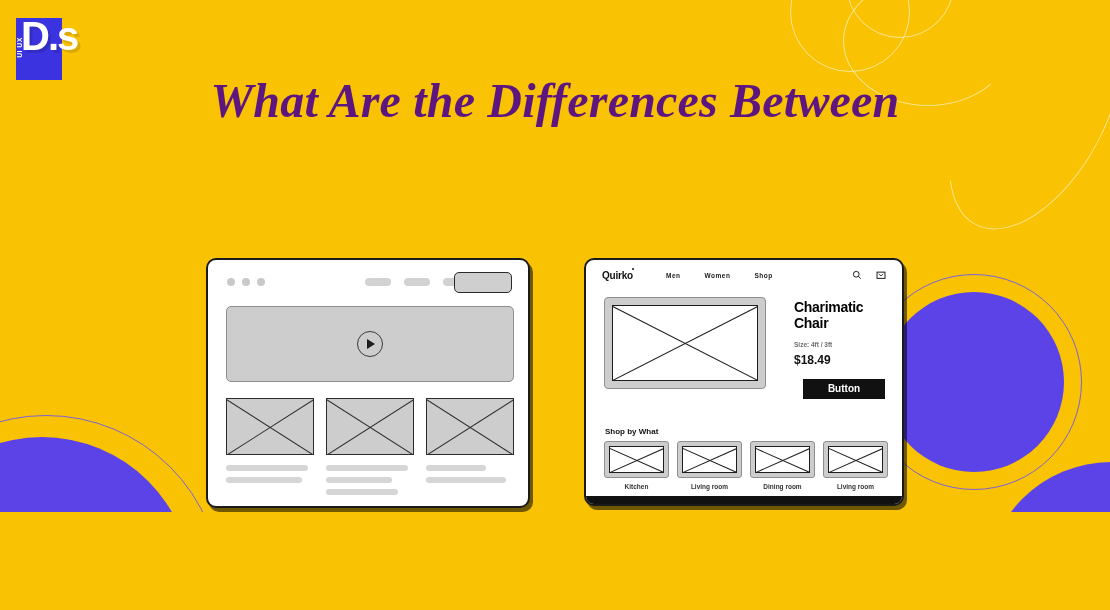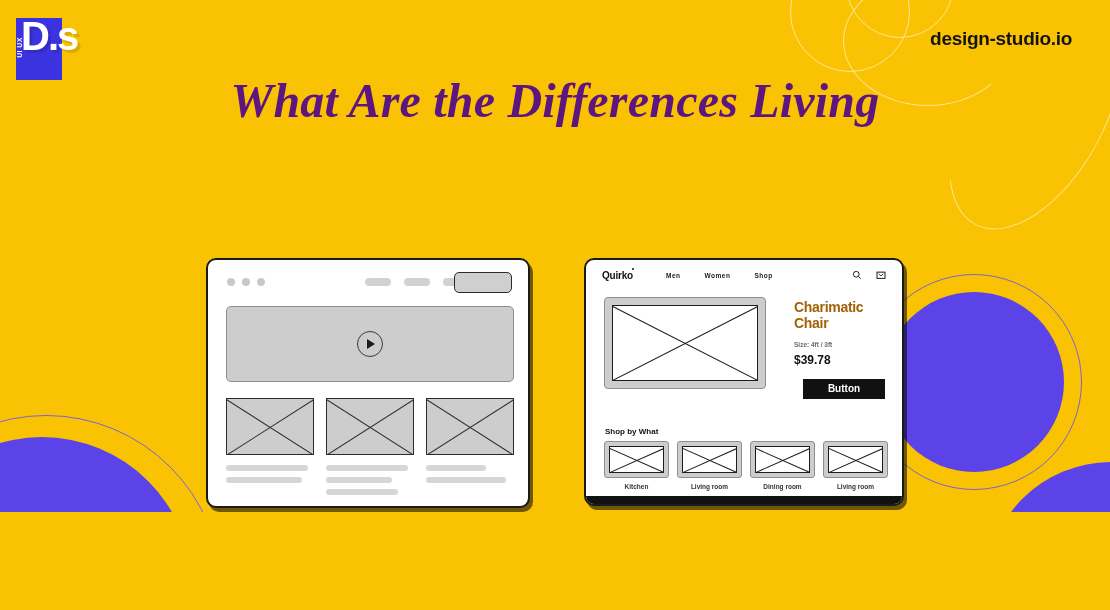--- a/index.html
+++ b/index.html
@@ -176,21 +176,21 @@
     position:relative; overflow:hidden;
   }
   .prod-img .inner::before, .prod-img .inner::after {
     content:""; position:absolute; left:-12%; top:50%;
     width:124%; height:1.3px; background:#1d1d1d;
   }
   .prod-img .inner::before { transform:rotate(27deg); }
   .prod-img .inner::after  { transform:rotate(-27deg); }
 
   .prod-info { position:absolute; left:208px; top:40px; width:104px; }
-  .prod-title { font-size:14px; font-weight:700; color:#a16207; line-height:1.14; letter-spacing:-0.3px; }
+  .prod-title { font-size:14px; font-weight:700; color:#000000; line-height:1.14; letter-spacing:-0.3px; }
   .prod-size { margin-top:9px; font-size:6.5px; color:#6d6d6d; font-weight:600; }
   .prod-price { margin-top:5px; font-size:12px; font-weight:700; color:#111; }
   .prod-btn {
     margin-top:12px; width:82px; height:20px; background:#111; color:#fff;
     font-size:10px; font-weight:700; display:flex; align-items:center; justify-content:center;margin-left:9px;
   }
 
   .room-title { position:absolute; left:19px; top:167px; font-size:8px; font-weight:700; color:#111; }
   .rooms { position:absolute; left:18px; top:181px; display:flex; gap:8px; }
   .room { width:65px; }
@@ -238,24 +238,23 @@
     <div class="line-c2"></div>
     <div class="line-c3"></div>
     <div class="line-sweep"></div>
   </div>
 
   <div class="logo">
     <span class="uiux">UI UX</span>
     <span class="ds">D.s</span>
   </div>
 
-  <div class="site-url">design-studio.io</div>
 
   <div class="head-wrap">
-    <div class="head-1">What Are the Differences Living</div>
+    <div class="head-1">What Are the Differences Between</div>
   </div>
 
   <div class="wf wf-low">
     <div class="lf-head">
       <div class="dots">
         <i></i>
         <i></i>
         <i></i>
       </div>
       <div class="navpills">
@@ -313,21 +312,21 @@
       </div>
     </div>
 
     <div class="prod-img">
       <div class="inner"></div>
     </div>
 
     <div class="prod-info">
       <div class="prod-title">Charimatic Chair</div>
       <div class="prod-size">Size: 4ft / 3ft</div>
-      <div class="prod-price">$39.78</div>
+      <div class="prod-price">$18.49</div>
       <div class="prod-btn">Button</div>
     </div>
 
     <div class="room-title">Shop by What</div>
     <div class="rooms">
       <div class="room">
         <div class="box">
             <div class="in"></div>
           </div>
         <div class="lbl">Kitchen</div>

